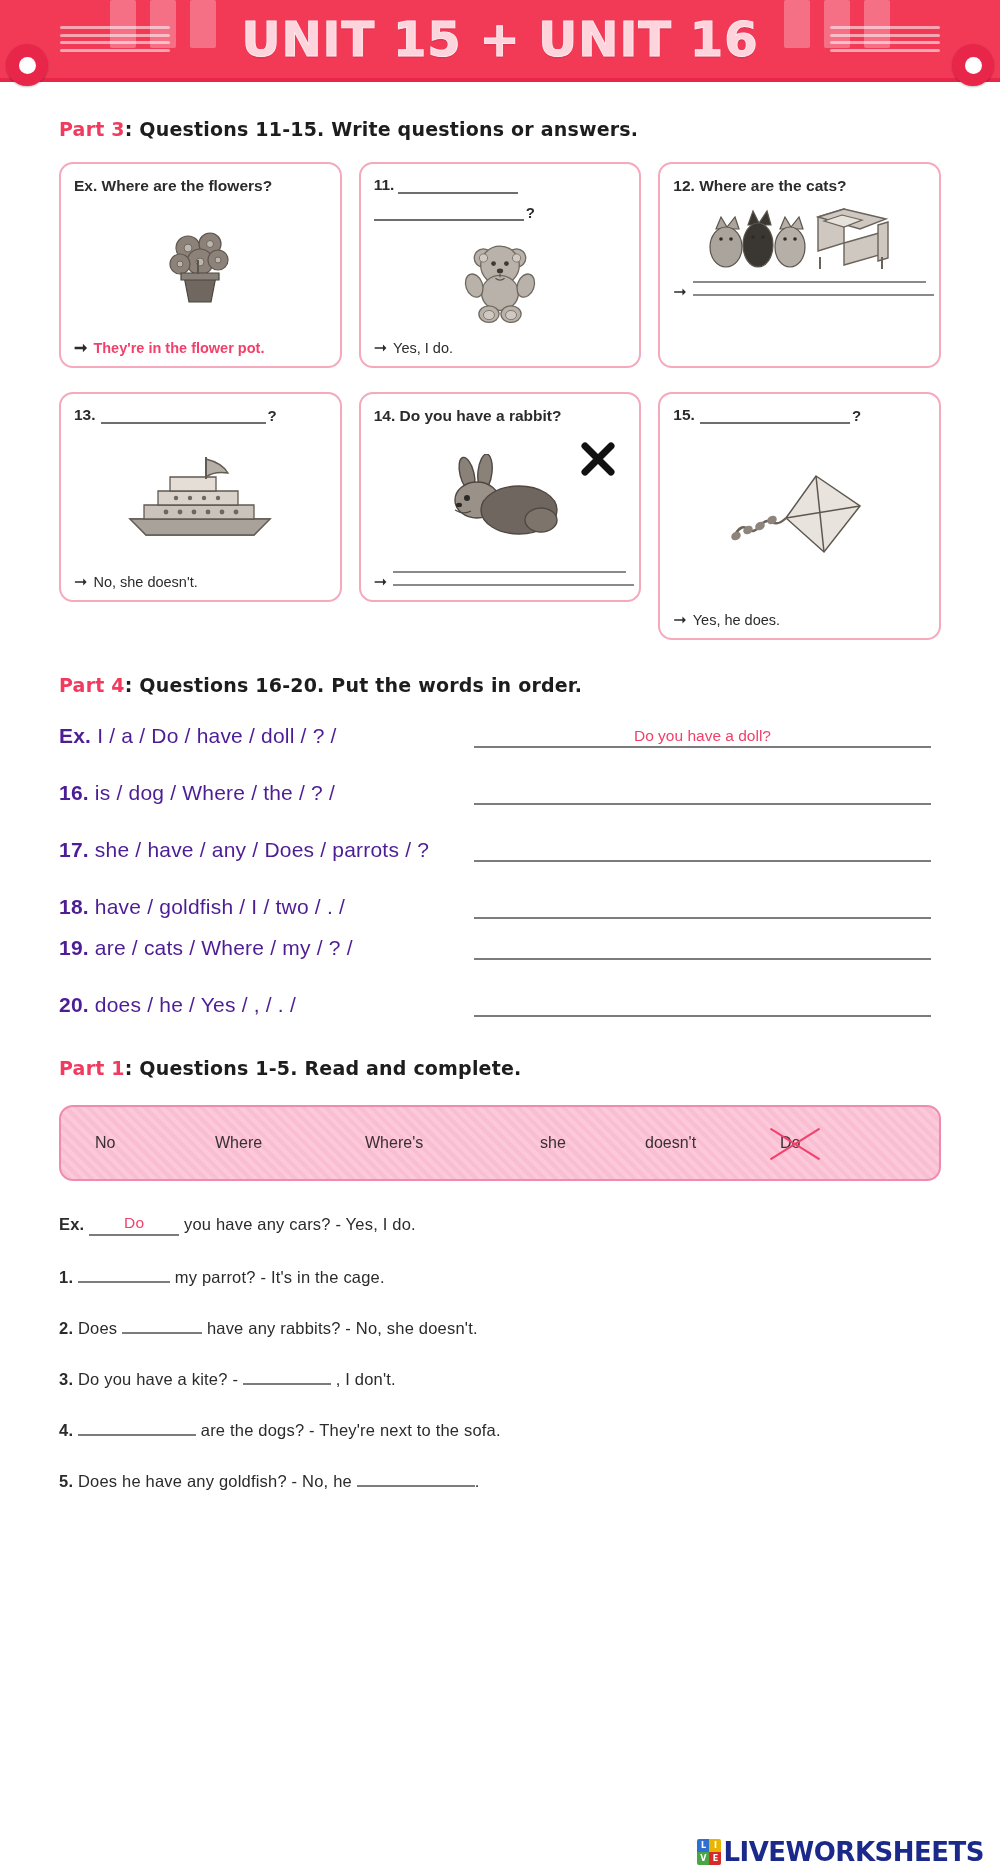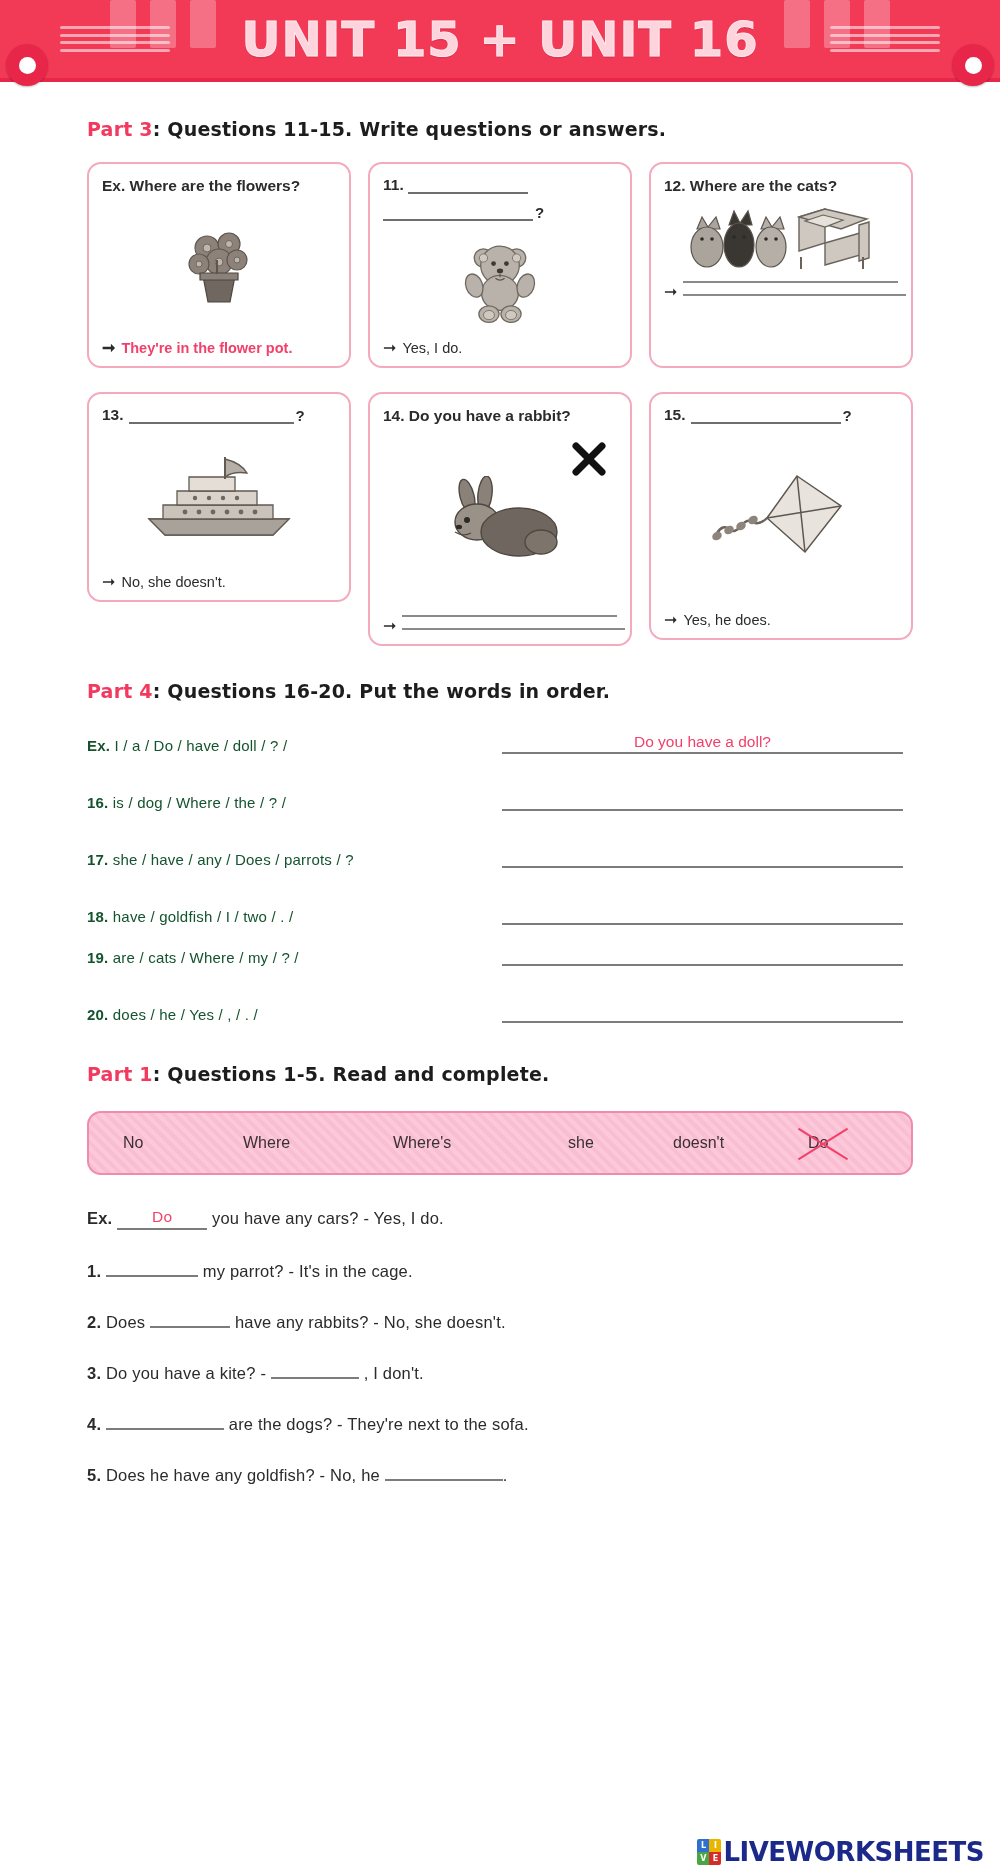--- a/index.html
+++ b/index.html
@@ -51,21 +51,21 @@
     position:absolute; top:44px; width:42px; height:42px; border-radius:50%;
     background:#e8264a; display:flex; align-items:center; justify-content:center;
     z-index:5; box-shadow:0 1px 2px rgba(0,0,0,.25);
   }
   .grommet::after{ content:""; width:17px; height:17px; border-radius:50%; background:#fff; }
   .grommet.left{ left:6px; }
   .grommet.right{ right:6px; }
   .banner-underline{ height:4px; background:#e8264a; }
 
   
-  .page{ padding:0 87px; }
+  .page{ padding:0 59px; }
 
   .part-heading{
     font-size:19px; font-weight:bold; color:#1d1d1d;
     font-family:"DejaVu Sans", sans-serif;
     margin:0; letter-spacing:.2px;
   }
   .part-heading .pink{ color:#f23a5f; }
 
   
   .card-row{ display:flex; gap:17px; }
@@ -90,35 +90,35 @@
     display:flex; align-items:center; gap:6px;
     font-size:14.5px; color:#2b2b2b;
   }
   .answer.pink{ color:#f2406a; font-weight:600; }
   .arrow{ font-size:16px; color:#2b2b2b; line-height:1; }
   .ans-lines{ display:flex; flex-direction:column; gap:11px; flex:1; }
   .ans-lines .ln{ border-bottom:2px solid #8a8a8a; height:1px; }
 
   
   .p4-row{ display:flex; align-items:flex-end; }
-  .p4-left{ width:415px; font-size:15px; color:#14532d; font-weight:500; letter-spacing:.2px;}
+  .p4-left{ width:415px; font-size:21px; color:#4c1d95; font-weight:500; letter-spacing:.2px;}
   .p4-left b{ font-weight:bold; }
   .p4-right{ flex:1; position:relative; height:26px; }
   .p4-right .wline{ position:absolute; left:0; right:10px; bottom:0; border-bottom:2px solid #7c7c7c; }
   .p4-right .ans{
     position:absolute; left:0; right:10px; bottom:3px;
     text-align:center; color:#f2406a; font-size:15.5px;
   }
 
   
   .wordbank{
     border:2px solid #f08cab;
     border-radius:14px;
     background:repeating-linear-gradient(45deg,#fbc9da 0 4px,#f9bed2 4px 8px);
-    height:64px;
+    height:76px;
     display:flex; align-items:center;
     padding:0 34px;
     position:relative;
   }
   .wordbank .w{ font-size:16px; color:#3a2f33; position:relative; }
   .strike-wrap{ position:relative; }
   .strike-wrap .x1,.strike-wrap .x2{
     position:absolute; left:-14px; top:50%; width:58px; height:2px;
     background:#f2406a; transform-origin:center;
   }
@@ -339,21 +339,21 @@
               <circle cx="108" cy="45" r="2.2"></circle>
           </g>
         </svg>
       </div>
       <div class="answer">
         <span class="arrow">➞</span>
         <span>No, she doesn't.</span>
       </div>
     </div>
 
-    <div class="qcard" style="height:254px">
+    <div class="qcard" style="height:210px">
       <div class="q-text">14. Do you have a rabbit?</div>
       <div class="art" style="position:relative">
         <svg class="clip" width="170" height="86" viewBox="0 0 170 86">
           <g stroke="#4e4841" stroke-width="1.4">
             <ellipse cx="52" cy="20" rx="7" ry="17" transform="rotate(-14 52 20)" fill="#8a8279"></ellipse>
             <ellipse cx="70" cy="18" rx="7" ry="18" transform="rotate(6 70 18)" fill="#8a8279"></ellipse>
             <ellipse cx="62" cy="46" rx="22" ry="18" fill="#9a9189"></ellipse>
             <ellipse cx="104" cy="56" rx="38" ry="24" fill="#6f675f"></ellipse>
             <ellipse cx="126" cy="66" rx="16" ry="12" fill="#7d756c"></ellipse>
           </g>

